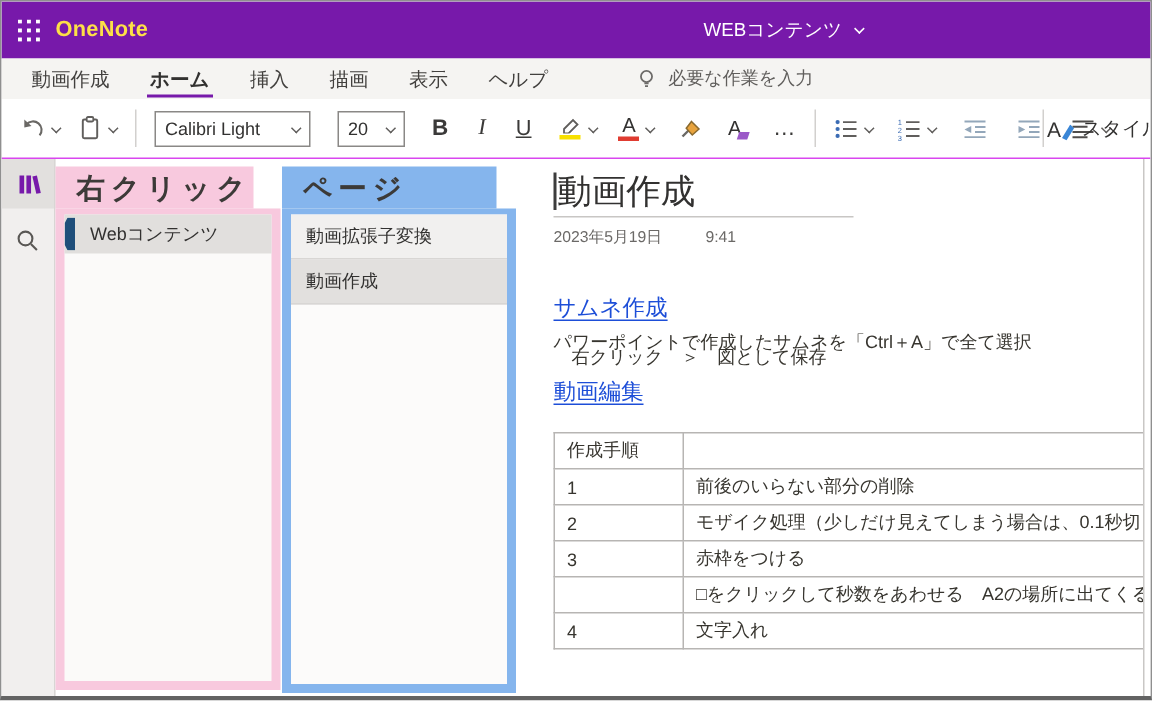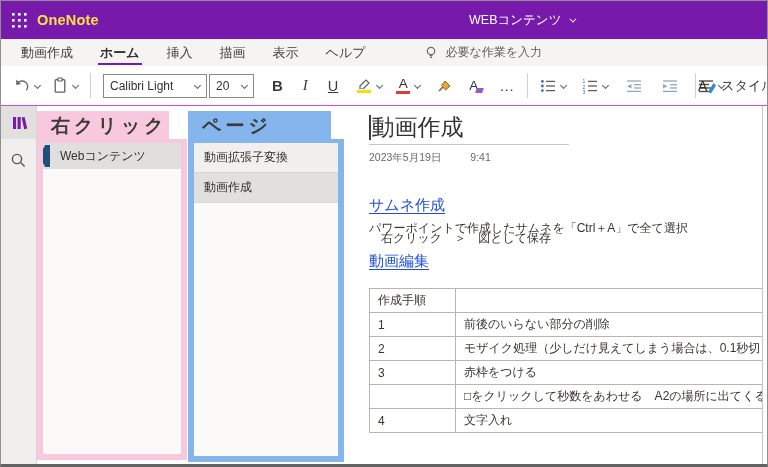--- a/index.html
+++ b/index.html
@@ -22,21 +22,21 @@
   .menu-item.active::after{content:"";position:absolute;left:8px;right:8px;bottom:1px;height:2.5px;background:#7719aa;}
   .tellme{display:flex;align-items:center;margin-left:48px;color:#605e5c;font-size:12px;cursor:pointer;}
   .tellme svg{margin-right:8px;}
 
   
   .toolbar{position:absolute;left:0;top:65px;width:100%;height:40px;background:#fff;border-bottom:1px solid #d946ef;display:flex;align-items:center;overflow:hidden;}
   .tbtn{display:flex;align-items:center;height:30px;padding:0 4px;margin:0 2px;color:#3b3a39;cursor:pointer;border-radius:2px;}
   .tsep{width:1px;height:25px;background:#d2d0ce;margin:0 6px;flex:none;}
   .selbox{display:flex;align-items:center;justify-content:space-between;border:1px solid #8a8886;height:24px;padding:0 6px;font-size:12px;color:#323130;margin:0 2px;cursor:pointer;background:#fff;}
   .selbox.font{width:104px;margin-left:6px;}
-  .selbox.size{width:45px;margin-left:0;}
+  .selbox.size{width:45px;margin-left:16px;}
   .bold-b{font-size:15px;font-weight:bold;}
   .ital-i{font-size:15px;font-style:italic;font-family:"Liberation Serif","DejaVu Serif",serif;}
   .under-u{font-size:14.5px;text-decoration:underline;}
   .stack{display:flex;flex-direction:column;align-items:center;line-height:1;}
   .colorbar{width:14px;height:3px;margin-top:1px;}
   .a-glyph{font-size:13.5px;color:#323130;}
   .more-dots{font-size:15px;color:#3b3a39;letter-spacing:1px;}
   .eraser{display:inline-block;width:7px;height:5px;background:#9b59c8;transform:skewX(-18deg);margin-left:-2px;margin-top:-10px;}
   .styles-group{position:absolute;left:697px;top:0;height:40px;display:flex;align-items:center;font-size:13px;color:#323130;cursor:pointer;white-space:nowrap;}
   .styles-group .a-glyph{margin-right:2px;}

